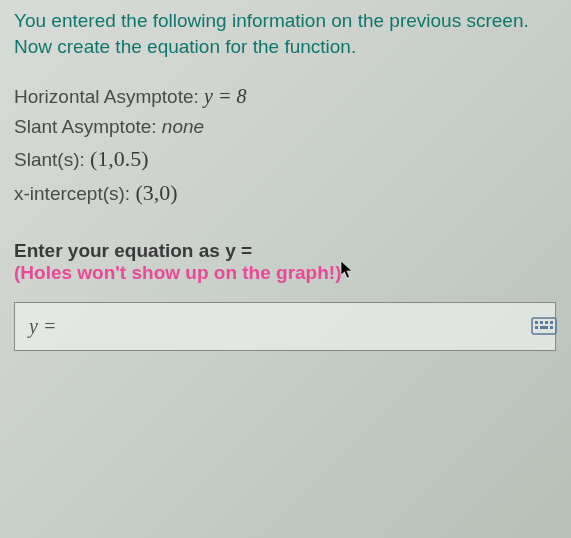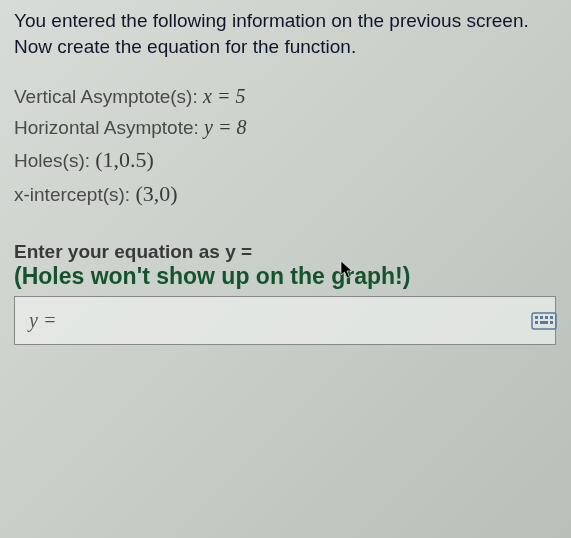--- a/index.html
+++ b/index.html
@@ -15,21 +15,21 @@
       color: #3a3a3a;
       padding: 8px 14px;
       overflow: hidden;
       position: relative;
       filter: blur(0.4px);
     }
     .intro {
       font-size: 19px;
       line-height: 1.35;
       margin-bottom: 22px;
-      color: #0f172a;
+      color: #0f766e;
     }
     .info-list {
       margin-bottom: 30px;
     }
     .info-row {
       font-size: 19px;
       line-height: 1.55;
       color: #3a3a3a;
     }
     .info-label {
@@ -50,24 +50,24 @@
     .paren {
       font-family: 'Times New Roman', serif;
       font-size: 22px;
     }
     .prompt {
       font-size: 19px;
       color: #3a3a3a;
       font-weight: 600;
     }
     .hint {
-      font-size: 23px;
-      color: #14532d;
+      font-size: 19px;
+      color: #ec4899;
       font-weight: 600;
-      margin-bottom: 6px;
+      margin-bottom: 18px;
     }
     .input-wrap {
       display: flex;
       align-items: center;
       border: 1px solid #888;
       background: rgba(235,238,235,0.75);
       padding: 12px 14px;
       width: 542px;
       position: relative;
     }
@@ -107,29 +107,29 @@
       pointer-events: none;
     }
   </style>
 </head>
 <body>
 
 <p class="intro">You entered the following information on the previous screen. Now create the equation for the function.</p>
 
 <div class="info-list">
   <div class="info-row">
-    <span class="info-label">Vertical Asymptote(s):</span>
-    <span class="info-value math-italic">x = 5</span>
-  </div>
-  <div class="info-row">
     <span class="info-label">Horizontal Asymptote:</span>
     <span class="info-value math-italic">y = 8</span>
   </div>
   <div class="info-row">
-    <span class="info-label">Holes(s):</span>
+    <span class="info-label">Slant Asymptote:</span>
+    <span class="none-value">none</span>
+  </div>
+  <div class="info-row">
+    <span class="info-label">Slant(s):</span>
     <span class="info-value paren">(1,0.5)</span>
   </div>
   <div class="info-row">
     <span class="info-label">x-intercept(s):</span>
     <span class="info-value paren">(3,0)</span>
   </div>
 </div>
 
 <p class="prompt">Enter your equation as y =</p>
 

